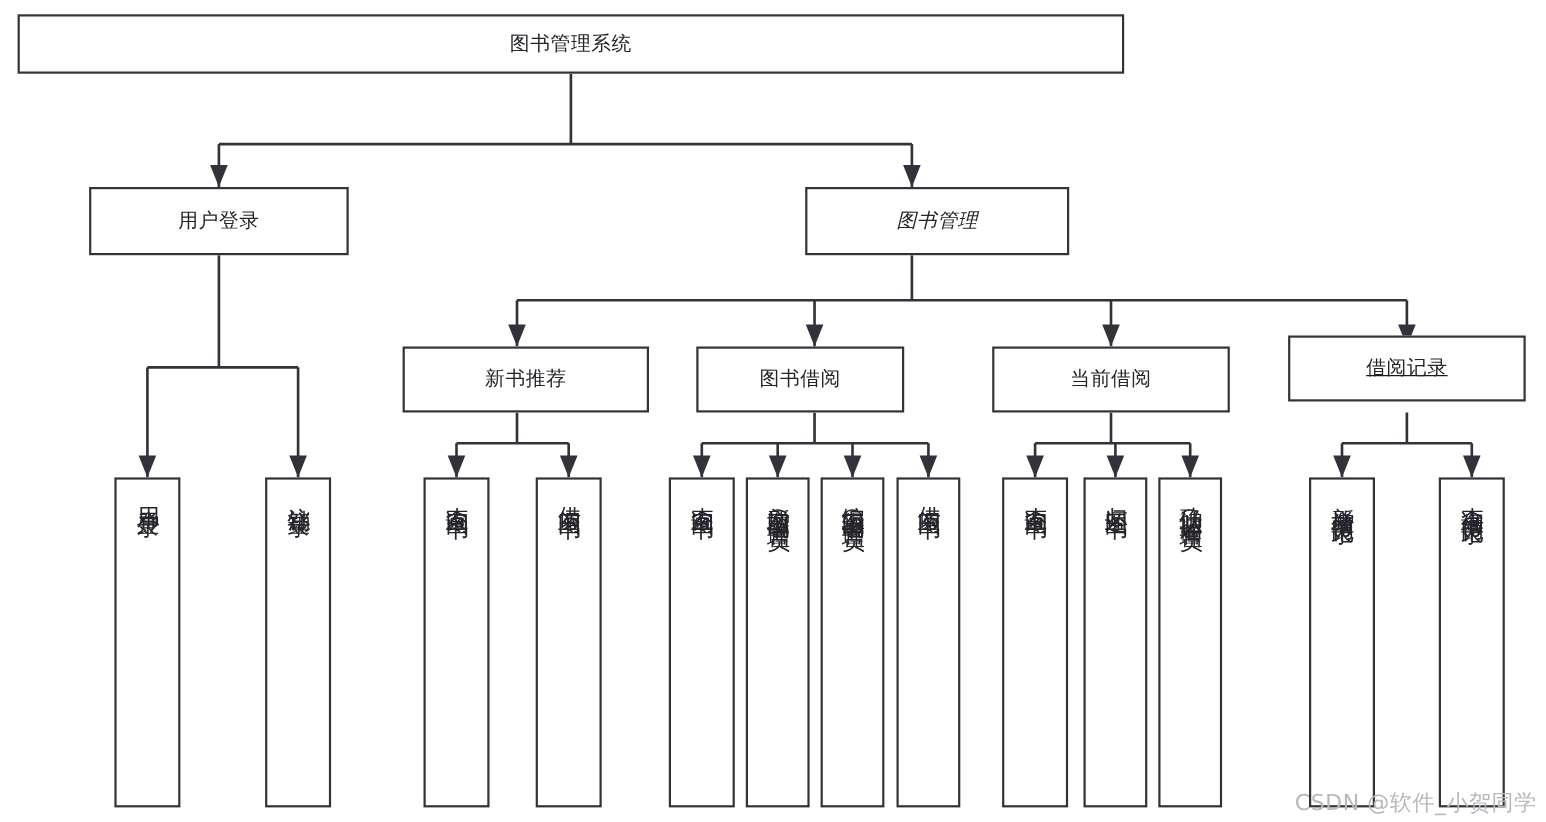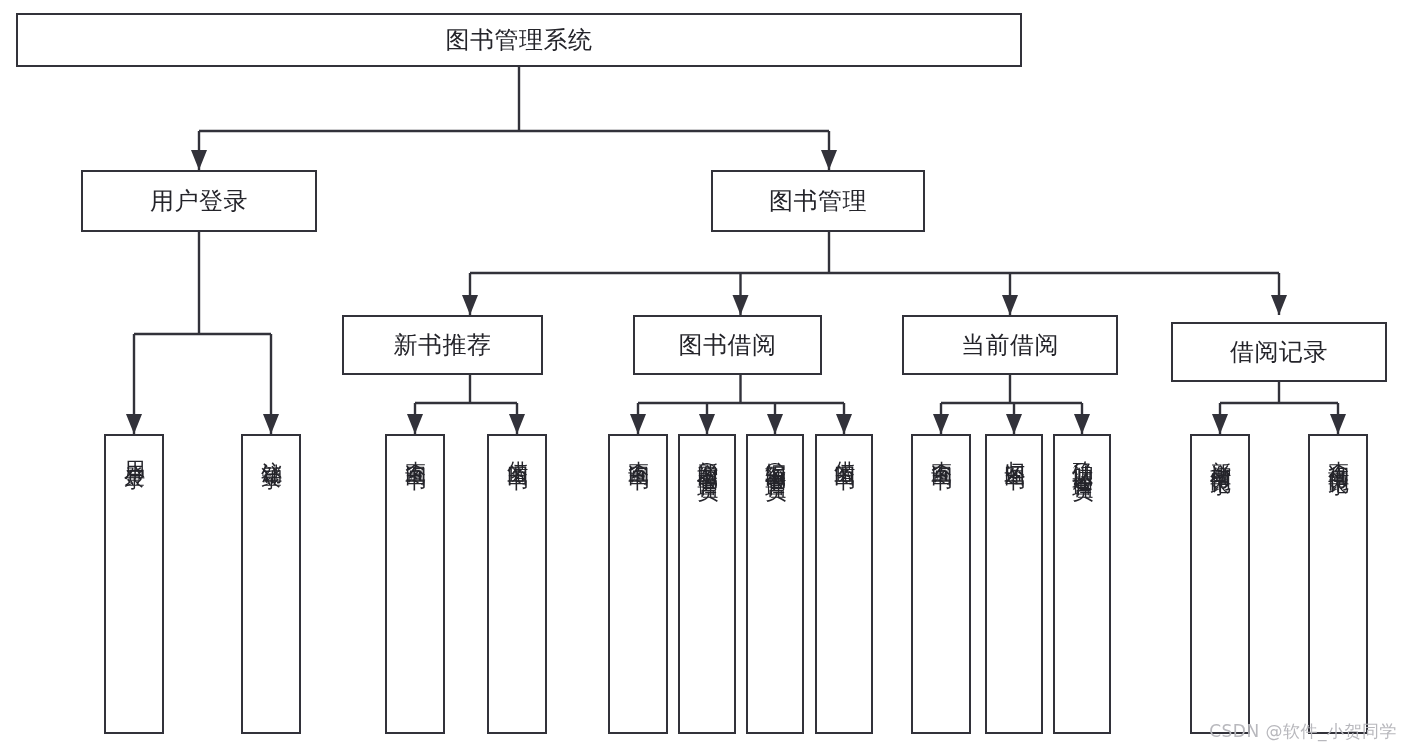--- a/index.html
+++ b/index.html
@@ -30,21 +30,21 @@
     overflow: hidden;
   }
   .node-label {
     color: #24242a;
     line-height: 1.12;
     text-align: center;
     white-space: nowrap;
     letter-spacing: 0.5px;
   }
   .node.horizontal .node-label {
-    font-size: 24px;
+    font-size: 18px;
   }
   .node.vertical {
     align-items: flex-start;
     justify-content: center;
     padding-top: 8px;
   }
   .node.vertical .node-label {
     writing-mode: vertical-rl;
     text-orientation: upright;
     font-size: 21px;
@@ -65,21 +65,21 @@
     stroke-linecap: butt;
   }
   .arrow-head {
     fill: #32323a;
     stroke: none;
   }
   #watermark {
     position: absolute;
     right: 8px;
     bottom: 4px;
-    font-size: 17px;
+    font-size: 20px;
     color: #b8b8bd;
     white-space: nowrap;
     letter-spacing: 0.5px;
   }
 </style>
 </head>
 <body>
 
 <div id="diagram-root">
 
@@ -138,33 +138,33 @@
       <path d="M 1330 414 L 1346 414 L 1338 434 Z" class="arrow-head"></path>
     </svg>
 
   <div id="node-layer">
       <div class="node horizontal" style="left: 16px; top: 13px; width: 1006px; height: 54px;">
         <div class="node-label">图书管理系统</div>
       </div>
       <div class="node horizontal" style="left: 81px; top: 170px; width: 236px; height: 62px;">
         <div class="node-label">用户登录</div>
       </div>
-      <div class="node horizontal" style="left: 711px; top: 170px; width: 214px; height: 62px;">
+      <div class="node horizontal" style="left: 732px; top: 170px; width: 240px; height: 62px; font-style: italic;">
         <div class="node-label">图书管理</div>
       </div>
-      <div class="node horizontal" style="left: 342px; top: 315px; width: 201px; height: 60px;">
+      <div class="node horizontal" style="left: 366px; top: 315px; width: 224px; height: 60px;">
         <div class="node-label">新书推荐</div>
       </div>
       <div class="node horizontal" style="left: 633px; top: 315px; width: 189px; height: 60px;">
         <div class="node-label">图书借阅</div>
       </div>
       <div class="node horizontal" style="left: 902px; top: 315px; width: 216px; height: 60px; justify-content: center;">
         <div class="node-label">当前借阅</div>
       </div>
-      <div class="node horizontal" style="left: 1171px; top: 322px; width: 216px; height: 60px;">
+      <div class="node horizontal" style="left: 1171px; top: 305px; width: 216px; height: 60px; text-decoration: underline;">
         <div class="node-label">借阅记录</div>
       </div>
       <div class="node vertical" style="left: 104px; top: 434px; width: 60px; height: 300px;">
         <div class="node-label">用户登录</div>
       </div>
       <div class="node vertical" style="left: 241px; top: 434px; width: 60px; height: 300px;">
         <div class="node-label">注销登录</div>
       </div>
       <div class="node vertical" style="left: 385px; top: 434px; width: 60px; height: 300px;">
         <div class="node-label">查询图书</div>

